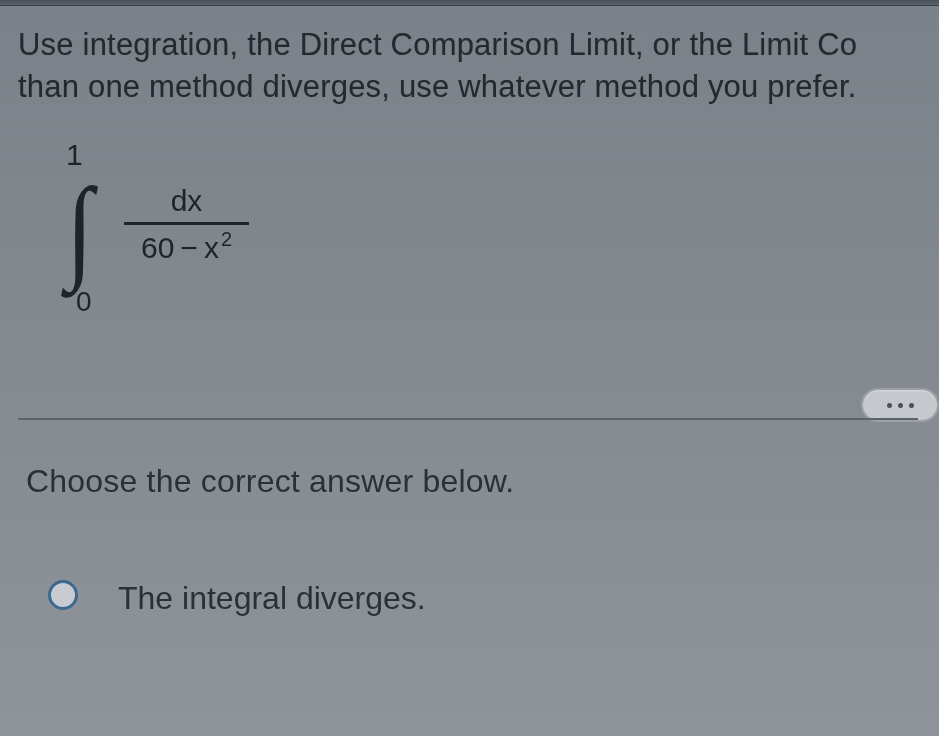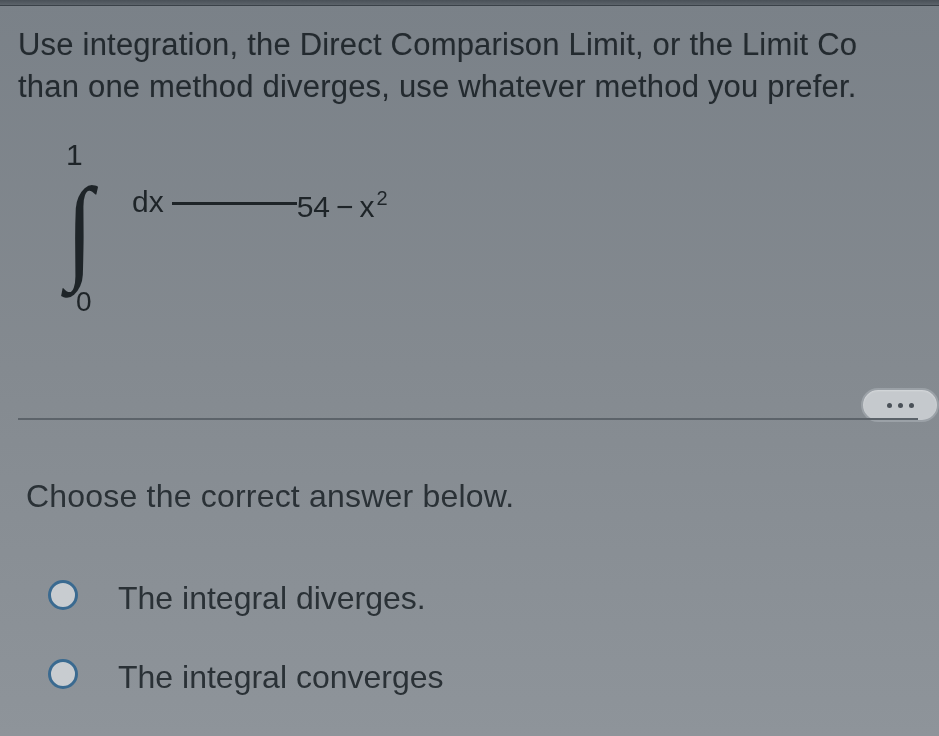--- a/index.html
+++ b/index.html
@@ -68,20 +68,21 @@
       top: 148px;
       font-size: 28px;
       color: #1e2428;
     }
 
     .fraction {
       position: absolute;
       left: 68px;
       top: 46px;
       display: flex;
+      flex-direction: column;
       align-items: center;
     }
 
     .numerator {
       font-size: 30px;
       color: #1e2428;
       padding: 0 8px 4px 8px;
     }
 
     .frac-line {
@@ -144,21 +145,21 @@
       position: absolute;
       top: 418px;
       left: 18px;
       width: 900px;
       height: 2px;
       background: #5c636a;
     }
 
     .choose-text {
       position: absolute;
-      top: 478px;
+      top: 463px;
       left: 26px;
       font-size: 32px;
       color: #2a3136;
       letter-spacing: 0.2px;
     }
 
     .options {
       position: absolute;
       top: 580px;
       left: 48px;
@@ -194,21 +195,21 @@
   <div class="question-text">than one method diverges, use whatever method you prefer.</div>
 
   <div class="integral-block">
     <div class="upper-limit">1</div>
     <div class="integral-sign">∫</div>
     <div class="lower-limit">0</div>
     <div class="fraction">
       <div class="numerator">dx</div>
       <div class="frac-line"></div>
       <div class="denominator">
-        <span>54</span>
+        <span>60</span>
         <span class="minus">−</span>
         <span>x</span>
         <span class="sup">2</span>
       </div>
     </div>
   </div>
 </div>
 
 <div class="divider-row">
   <div class="more-button">
@@ -220,17 +221,13 @@
 
 <div class="hr-line"></div>
 
 <div class="choose-text">Choose the correct answer below.</div>
 
 <div class="options">
   <div class="option-row">
     <div class="radio"></div>
     <div class="option-label">The integral diverges.</div>
   </div>
-  <div class="option-row">
-    <div class="radio"></div>
-    <div class="option-label">The integral converges</div>
-  </div>
 </div>
 
 </body></html>

